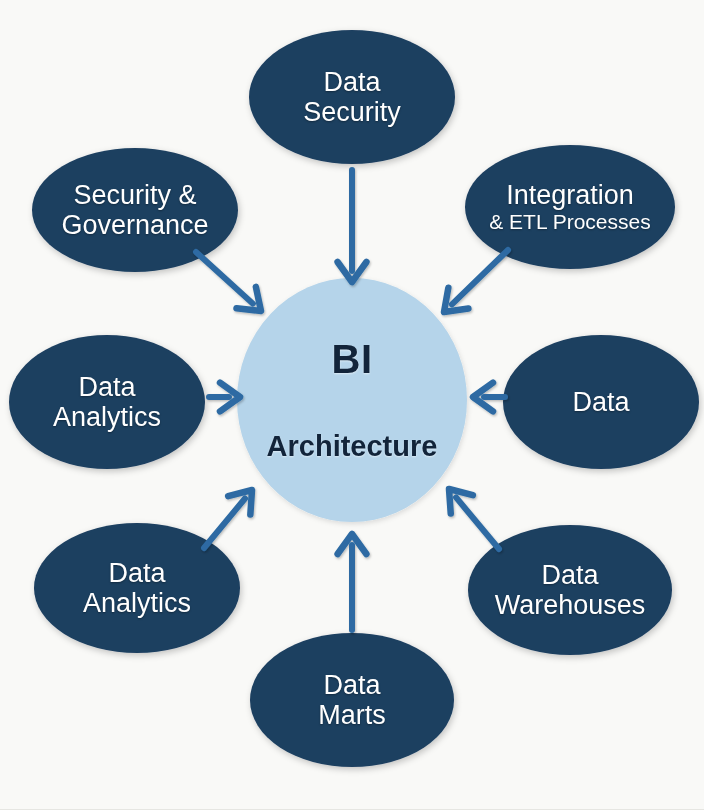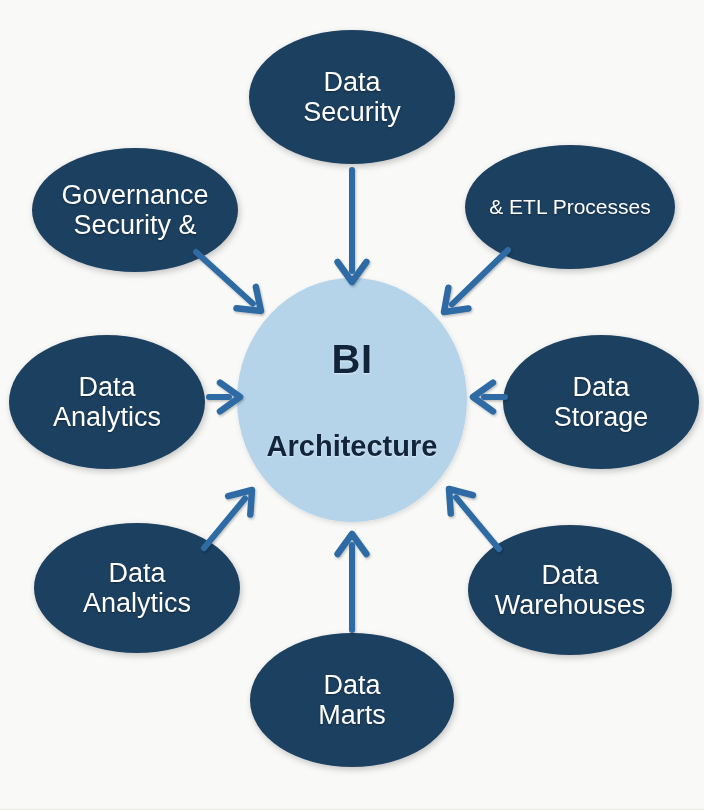--- a/index.html
+++ b/index.html
@@ -123,33 +123,33 @@
         </g>
       </g>
   </svg>
 
   <div id="label-layer">
       <div class="node-label outer-label" style="left: 249px; top: 30px; width: 206px; height: 134px;">
         <span>Data</span>
         <span>Security</span>
       </div>
       <div class="node-label outer-label" style="left: 32px; top: 148px; width: 206px; height: 124px;">
+        <span>Security &amp;</span>
         <span>Governance</span>
-        <span>Security &amp;</span>
       </div>
       <div class="node-label outer-label" style="left: 465px; top: 145px; width: 210px; height: 124px;">
+        <span>Integration</span>
         <span style="font-size: 21px;">&amp; ETL Processes</span>
       </div>
       <div class="node-label outer-label" style="left: 9px; top: 335px; width: 196px; height: 134px;">
         <span>Data</span>
         <span>Analytics</span>
       </div>
       <div class="node-label outer-label" style="left: 503px; top: 335px; width: 196px; height: 134px;">
         <span>Data</span>
-        <span>Storage</span>
       </div>
       <div class="node-label outer-label" style="left: 34px; top: 523px; width: 206px; height: 130px;">
         <span>Data</span>
         <span>Analytics</span>
       </div>
       <div class="node-label outer-label" style="left: 468px; top: 525px; width: 204px; height: 130px;">
         <span>Data</span>
         <span>Warehouses</span>
       </div>
       <div class="node-label outer-label" style="left: 250px; top: 633px; width: 204px; height: 134px;">

